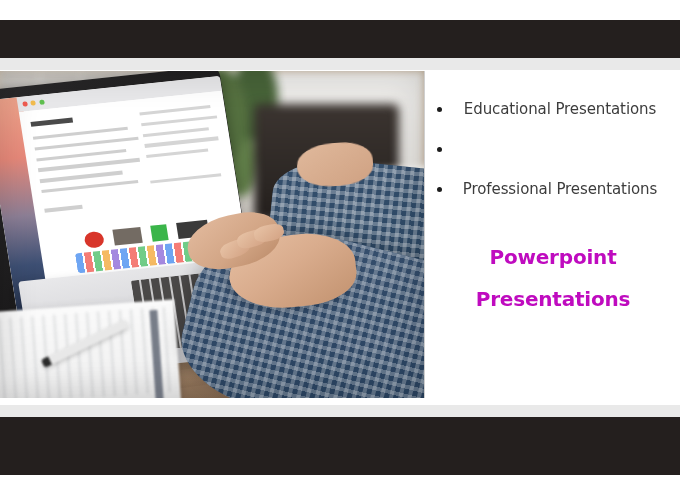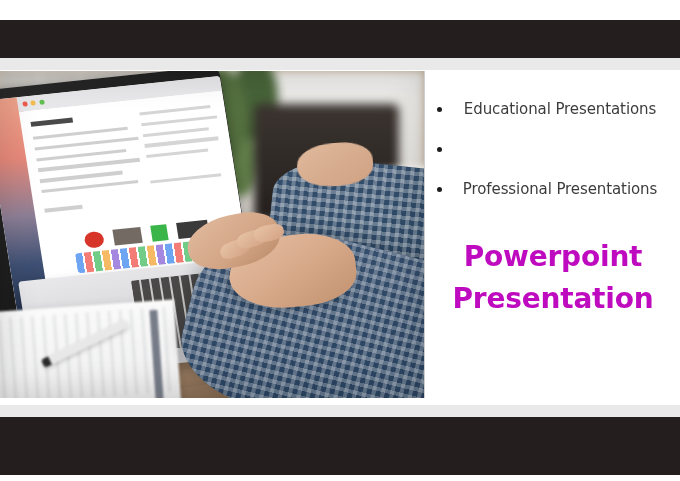--- a/index.html
+++ b/index.html
@@ -368,21 +368,21 @@
     letter-spacing: -0.1px;
   }
 
   .headline {
     position: absolute;
     left: 0;
     top: 165px;
     width: 254px;
     text-align: center;
     font-family: "DejaVu Sans", sans-serif;
-    font-size: 28px;
+    font-size: 20px;
     font-weight: 700;
     line-height: 42px;
     color: #bf0bbf;
     letter-spacing: -0.2px;
   }
   .headline span { display: block; }
 </style>
 </head>
 <body>
 
@@ -465,21 +465,21 @@
         <span class="bullet-dot"></span>
       </li>
       <li class="bullet-row">
         <span class="bullet-dot"></span>
         <span class="bullet-text">Professional Presentations</span>
       </li>
     </ul>
 
     <div class="headline">
       <span>Powerpoint</span>
-      <span>Presentation</span>
+      <span>Presentations</span>
     </div>
 
   </div>
 
   <div class="greyband greyband-bottom"></div>
   <div class="bar bar-bottom"></div>
 
 </div>
 
 </body></html>

